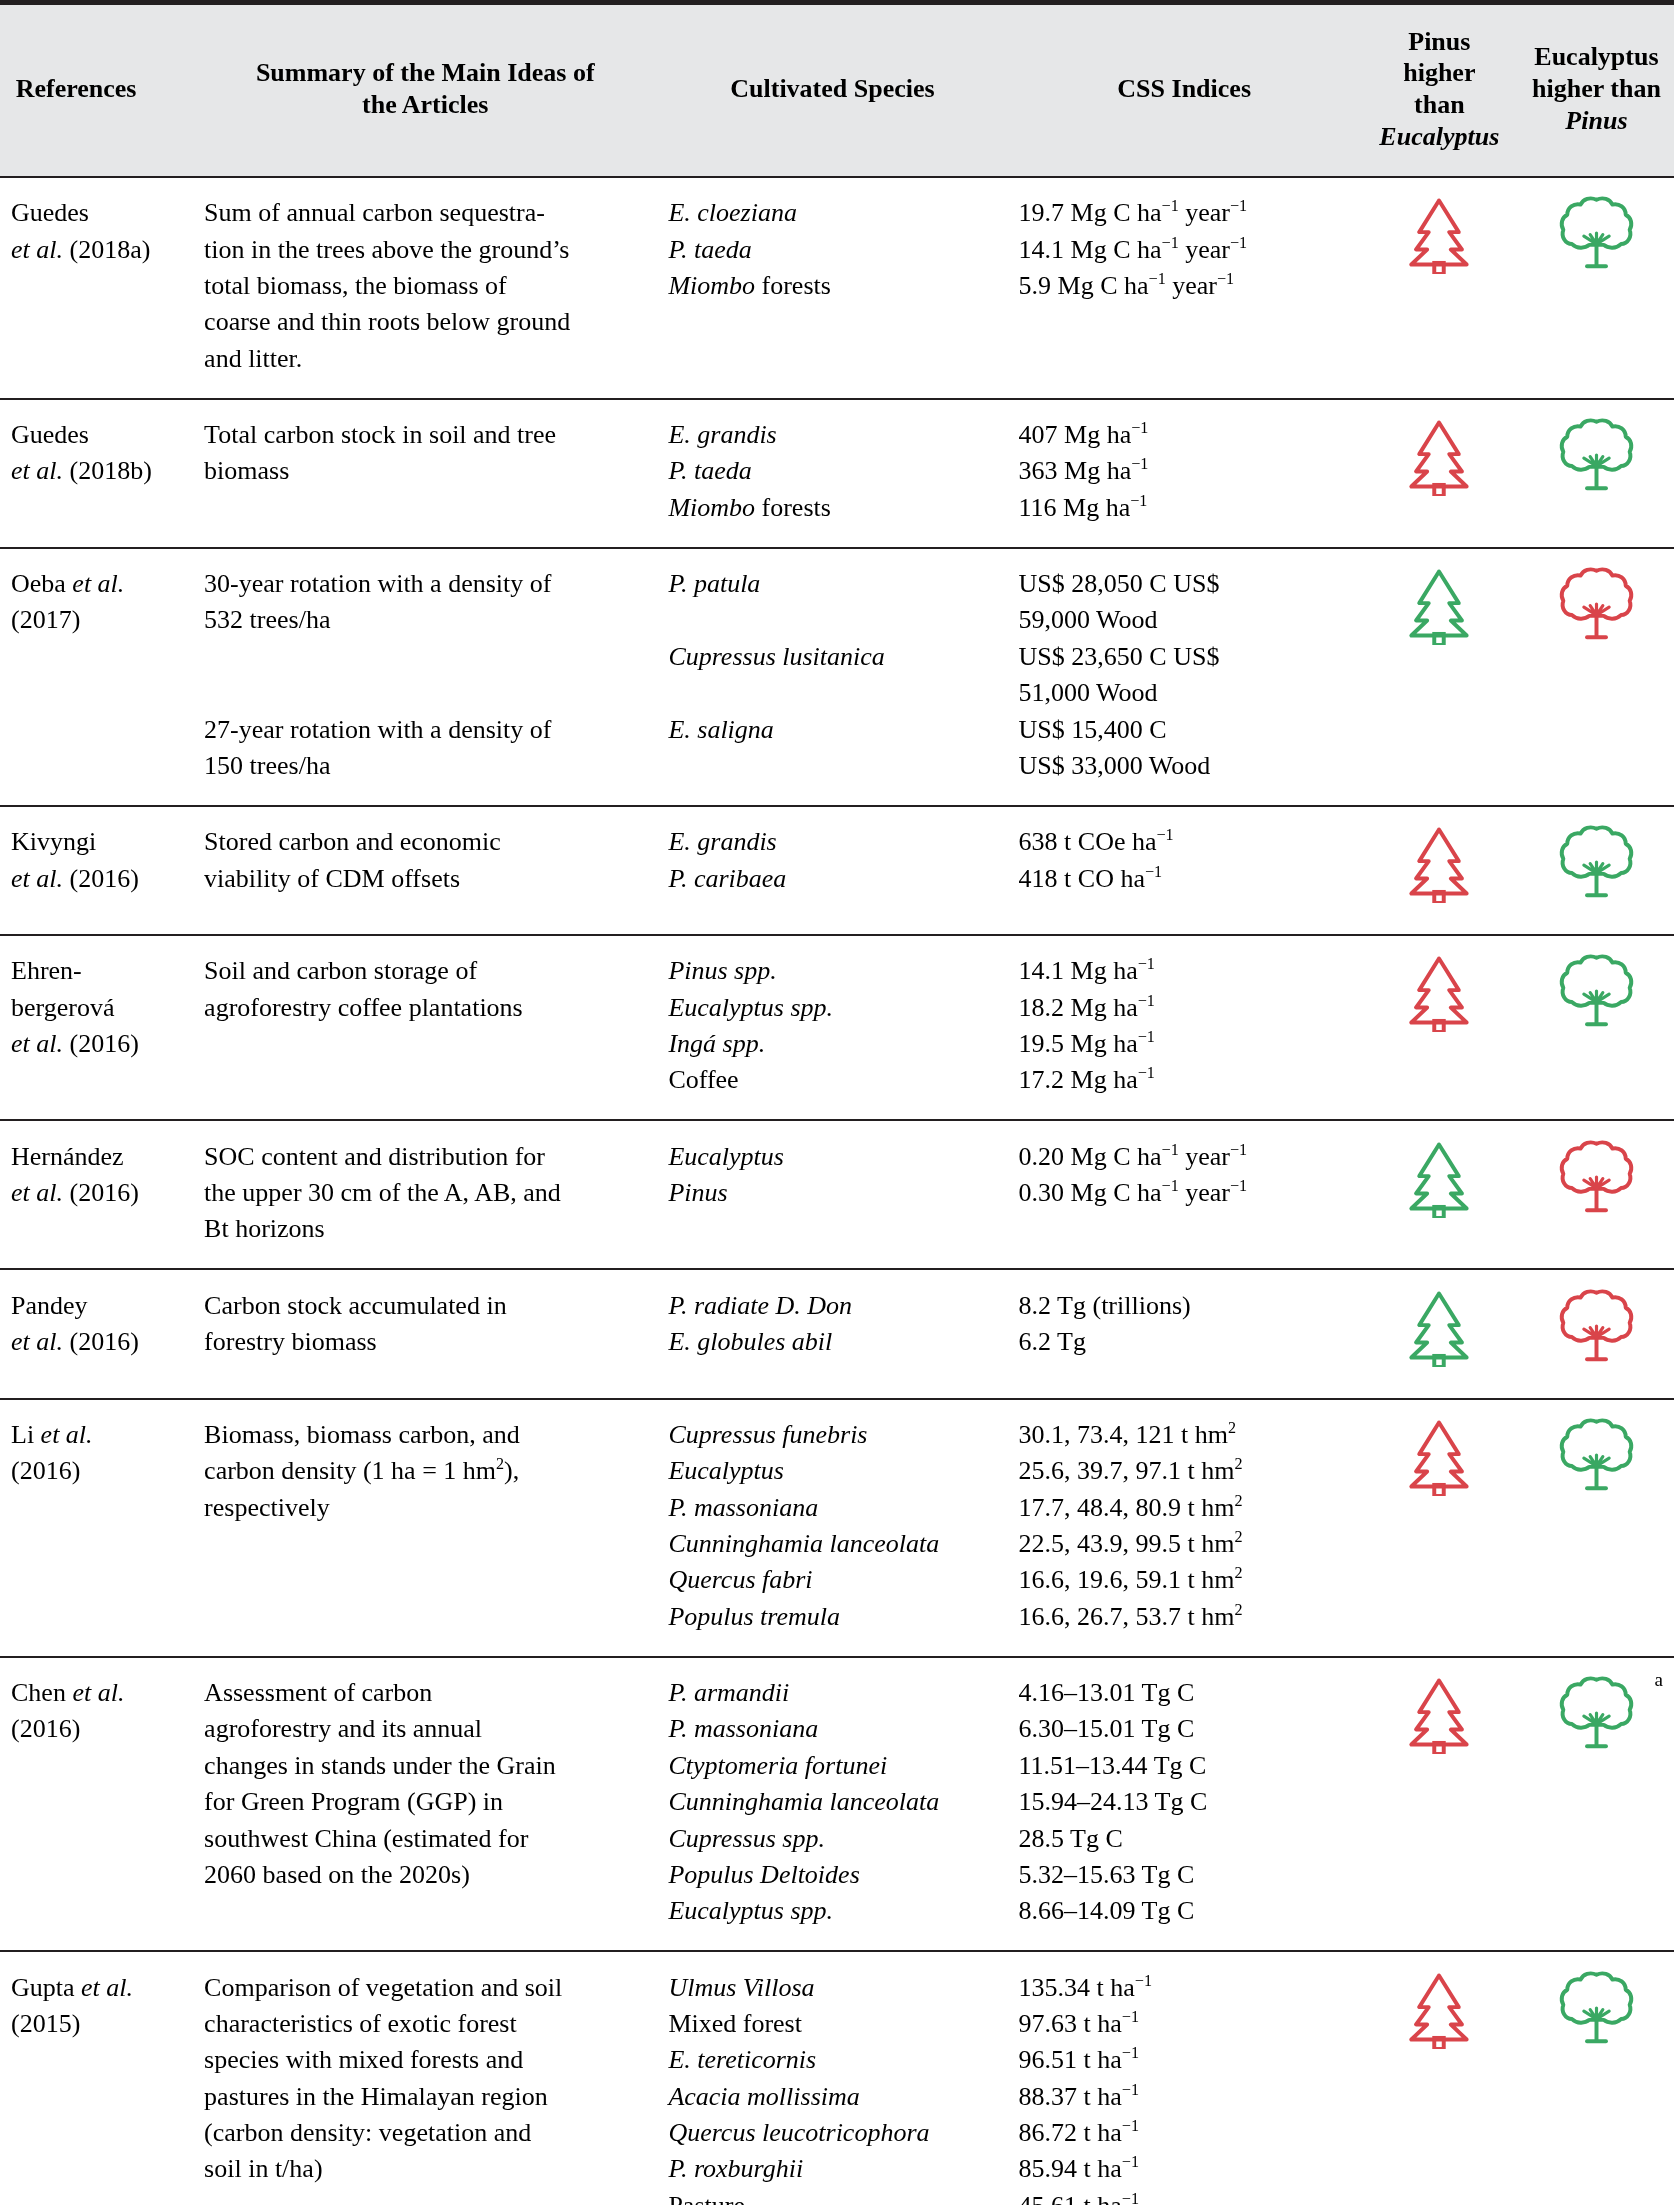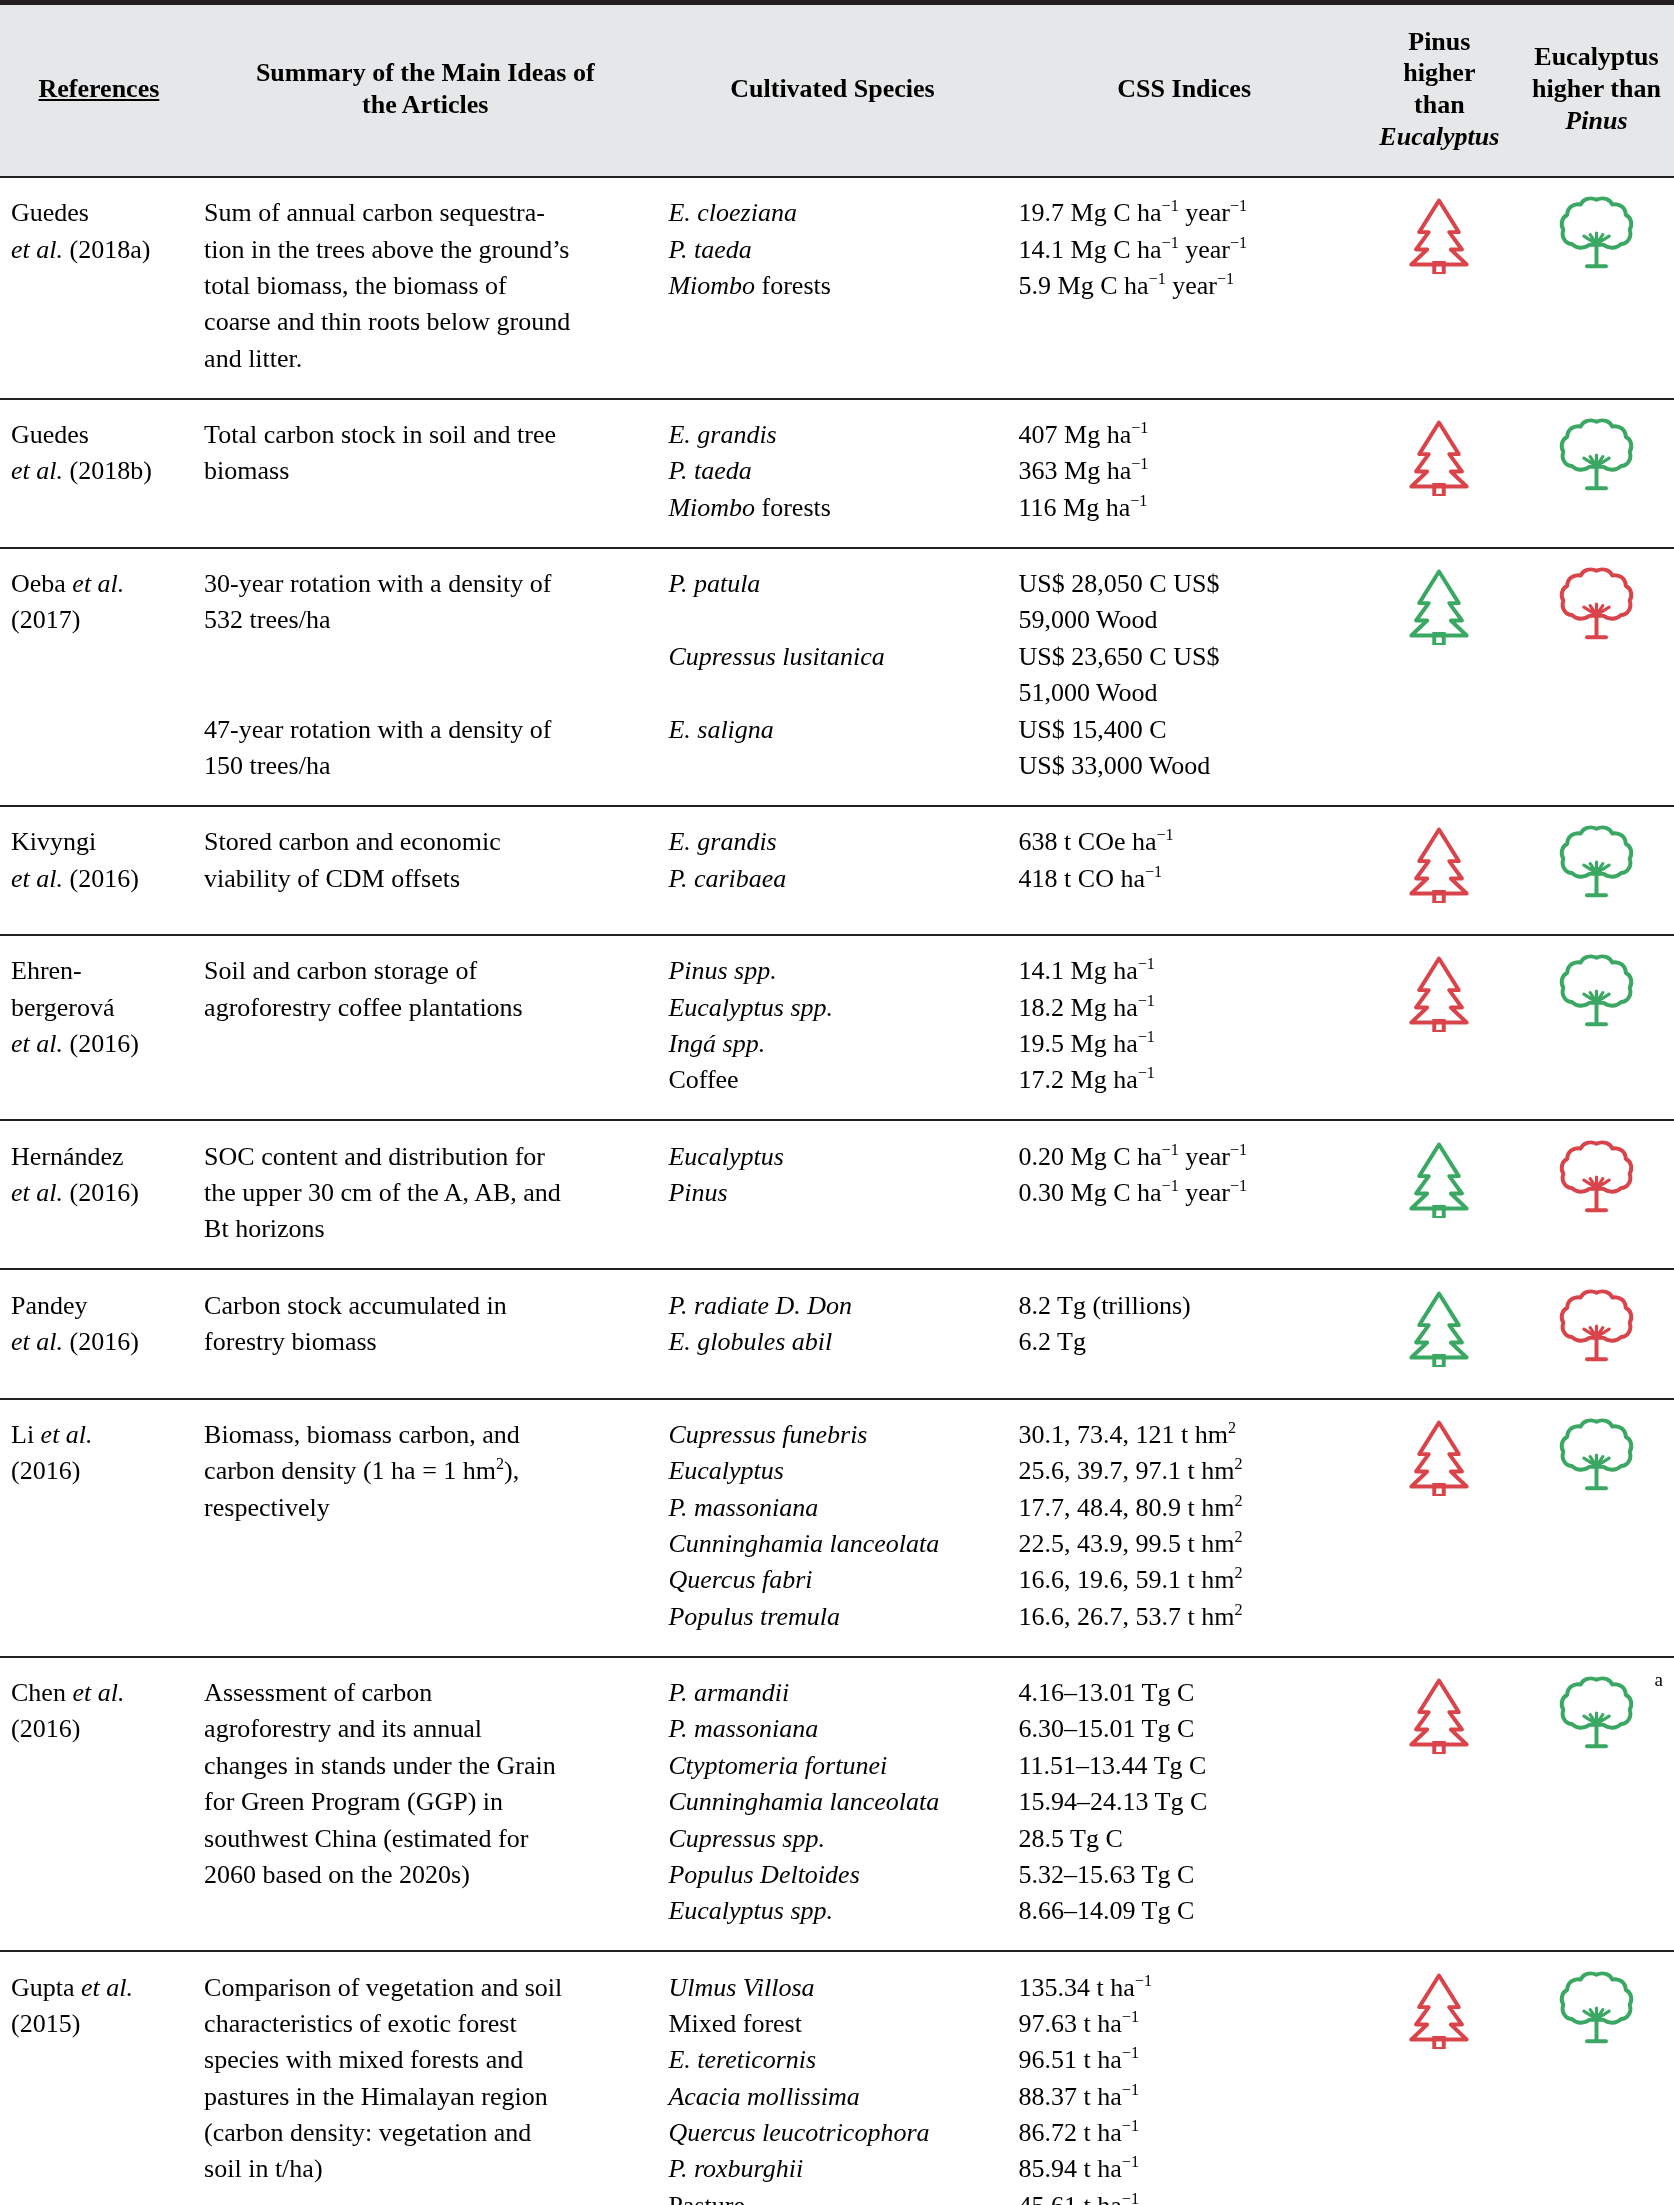--- a/index.html
+++ b/index.html
@@ -22,23 +22,22 @@
     font-weight: bold;
     font-size: 26px;
     line-height: 1.22;
     text-align: center;
     vertical-align: middle;
     padding: 20.5px 11px 23.6px 11px;
     border-top: 5.5px solid #231f20;
     border-bottom: 2.4px solid #231f20;
   }
   #review-table thead th.col-refs {
-    text-align: center;
+    text-align: left;
     padding-left: 15.7px;
-    text-decoration: underline;
   }
   #review-table tbody td {
     font-size: 26px;
     line-height: 1.40;
     vertical-align: top;
     padding: 17.3px 11px 20.5px 11px;
     border-bottom: 2.4px solid #231f20;
   }
   #review-table tbody tr:last-child td {
     border-bottom: 3.1px solid #231f20;
@@ -201,21 +200,21 @@
             <span class="ln">Oeba <span class="it">et al.</span></span>
             <span class="ln">(2017)</span>
           </span>
         </td>
         <td class="cell-summary">
           <span class="lines">
             <span class="ln">30-year rotation with a density of</span>
             <span class="ln">532 trees/ha</span>
             <span class="ln gap"></span>
             <span class="ln gap"></span>
-            <span class="ln">47-year rotation with a density of</span>
+            <span class="ln">27-year rotation with a density of</span>
             <span class="ln">150 trees/ha</span>
           </span>
         </td>
         <td class="cell-species">
           <span class="lines">
             <span class="ln it">P. patula</span>
             <span class="ln gap"></span>
             <span class="ln it">Cupressus lusitanica</span>
             <span class="ln gap"></span>
             <span class="ln it">E. saligna</span>

